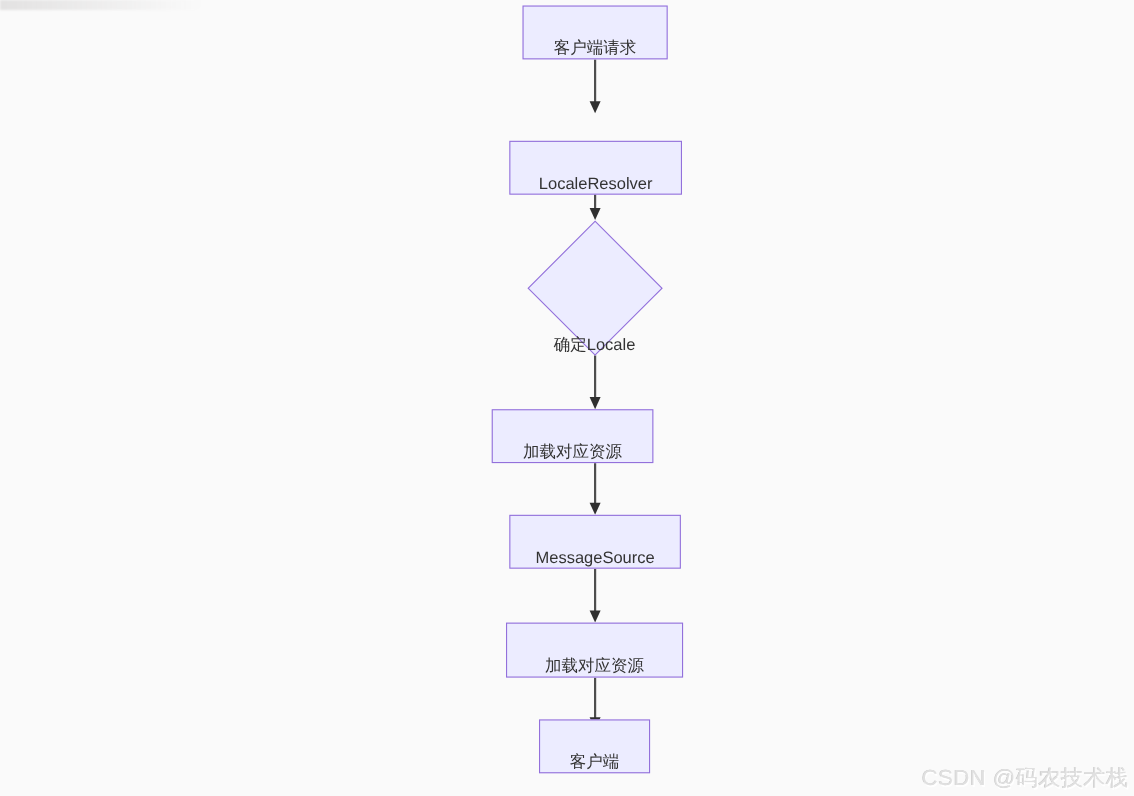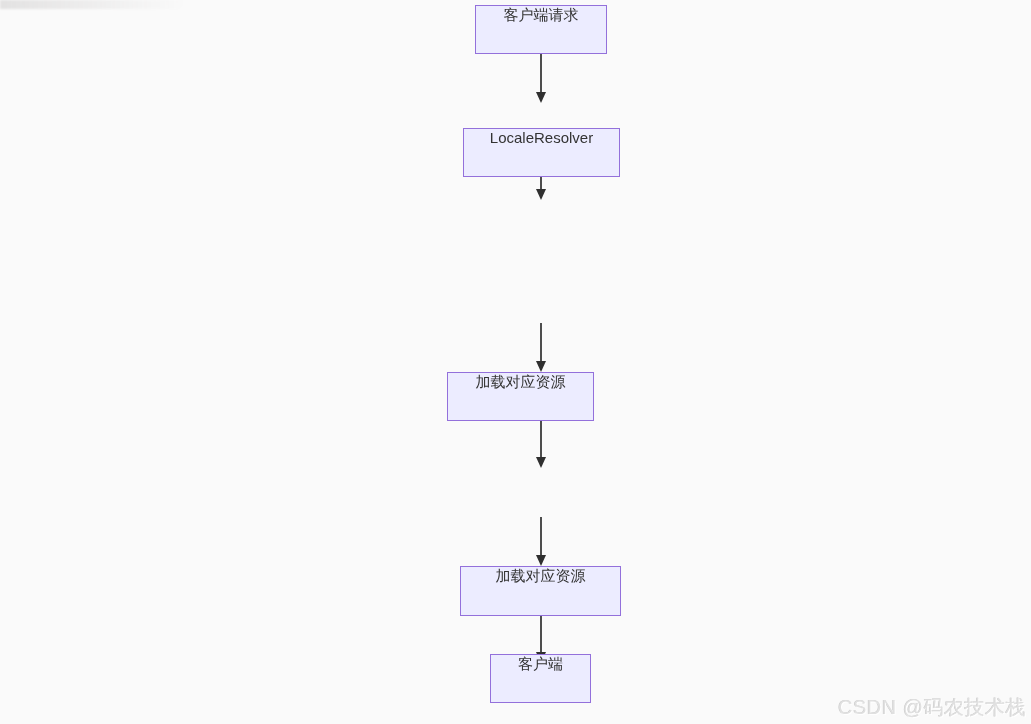--- a/index.html
+++ b/index.html
@@ -20,21 +20,21 @@
     width: 185px; height: 9px;
     background: linear-gradient(to right, rgba(110,104,104,0.16), rgba(110,104,104,0));
     border-radius: 0 0 8px 0;
     filter: blur(1px);
   }
 
   
   .node {
     position: absolute;
     display: flex;
-    align-items: flex-start;
+    align-items: flex-end;
     justify-content: center;
     font-size: 15px;
     color: var(--node-text, #333333);
     box-sizing: border-box;
   }
   .node.rect {
     background: var(--node-fill, #ECECFF);
     border: 1px solid var(--node-border, #9370DB);
   }
   .node.diamond { background: transparent; border: none; }
@@ -110,22 +110,29 @@
     <div class="edge-line"></div>
     <div class="edge-arrow"></div>
   </div>
 
   <div class="node rect" style="left: 475px; top: 5px; width: 132px; height: 49px;">
     <span class="node-label">客户端请求</span>
   </div>
   <div class="node rect" style="left: 463px; top: 103px; width: 157px; height: 49px; margin-top: 25px;">
     <span class="node-label">LocaleResolver</span>
   </div>
+  <div class="node diamond" style="left: 478px; top: 200px; width: 125px; height: 123px;">
+    <div class="diamond-shape"></div>
+    <span class="node-label">确定Locale</span>
+  </div>
   <div class="node rect" style="left: 447px; top: 372px; width: 147px; height: 49px;">
     <span class="node-label">加载对应资源</span>
+  </div>
+  <div class="node rect" style="left: 463px; top: 468px; width: 156px; height: 49px;">
+    <span class="node-label">MessageSource</span>
   </div>
   <div class="node rect" style="left: 460px; top: 566px; width: 161px; height: 50px;">
     <span class="node-label">加载对应资源</span>
   </div>
   <div class="node rect" style="left: 490px; top: 654px; width: 101px; height: 49px;">
     <span class="node-label">客户端</span>
   </div>
 
   <div class="watermark">CSDN @码农技术栈</div>
 

